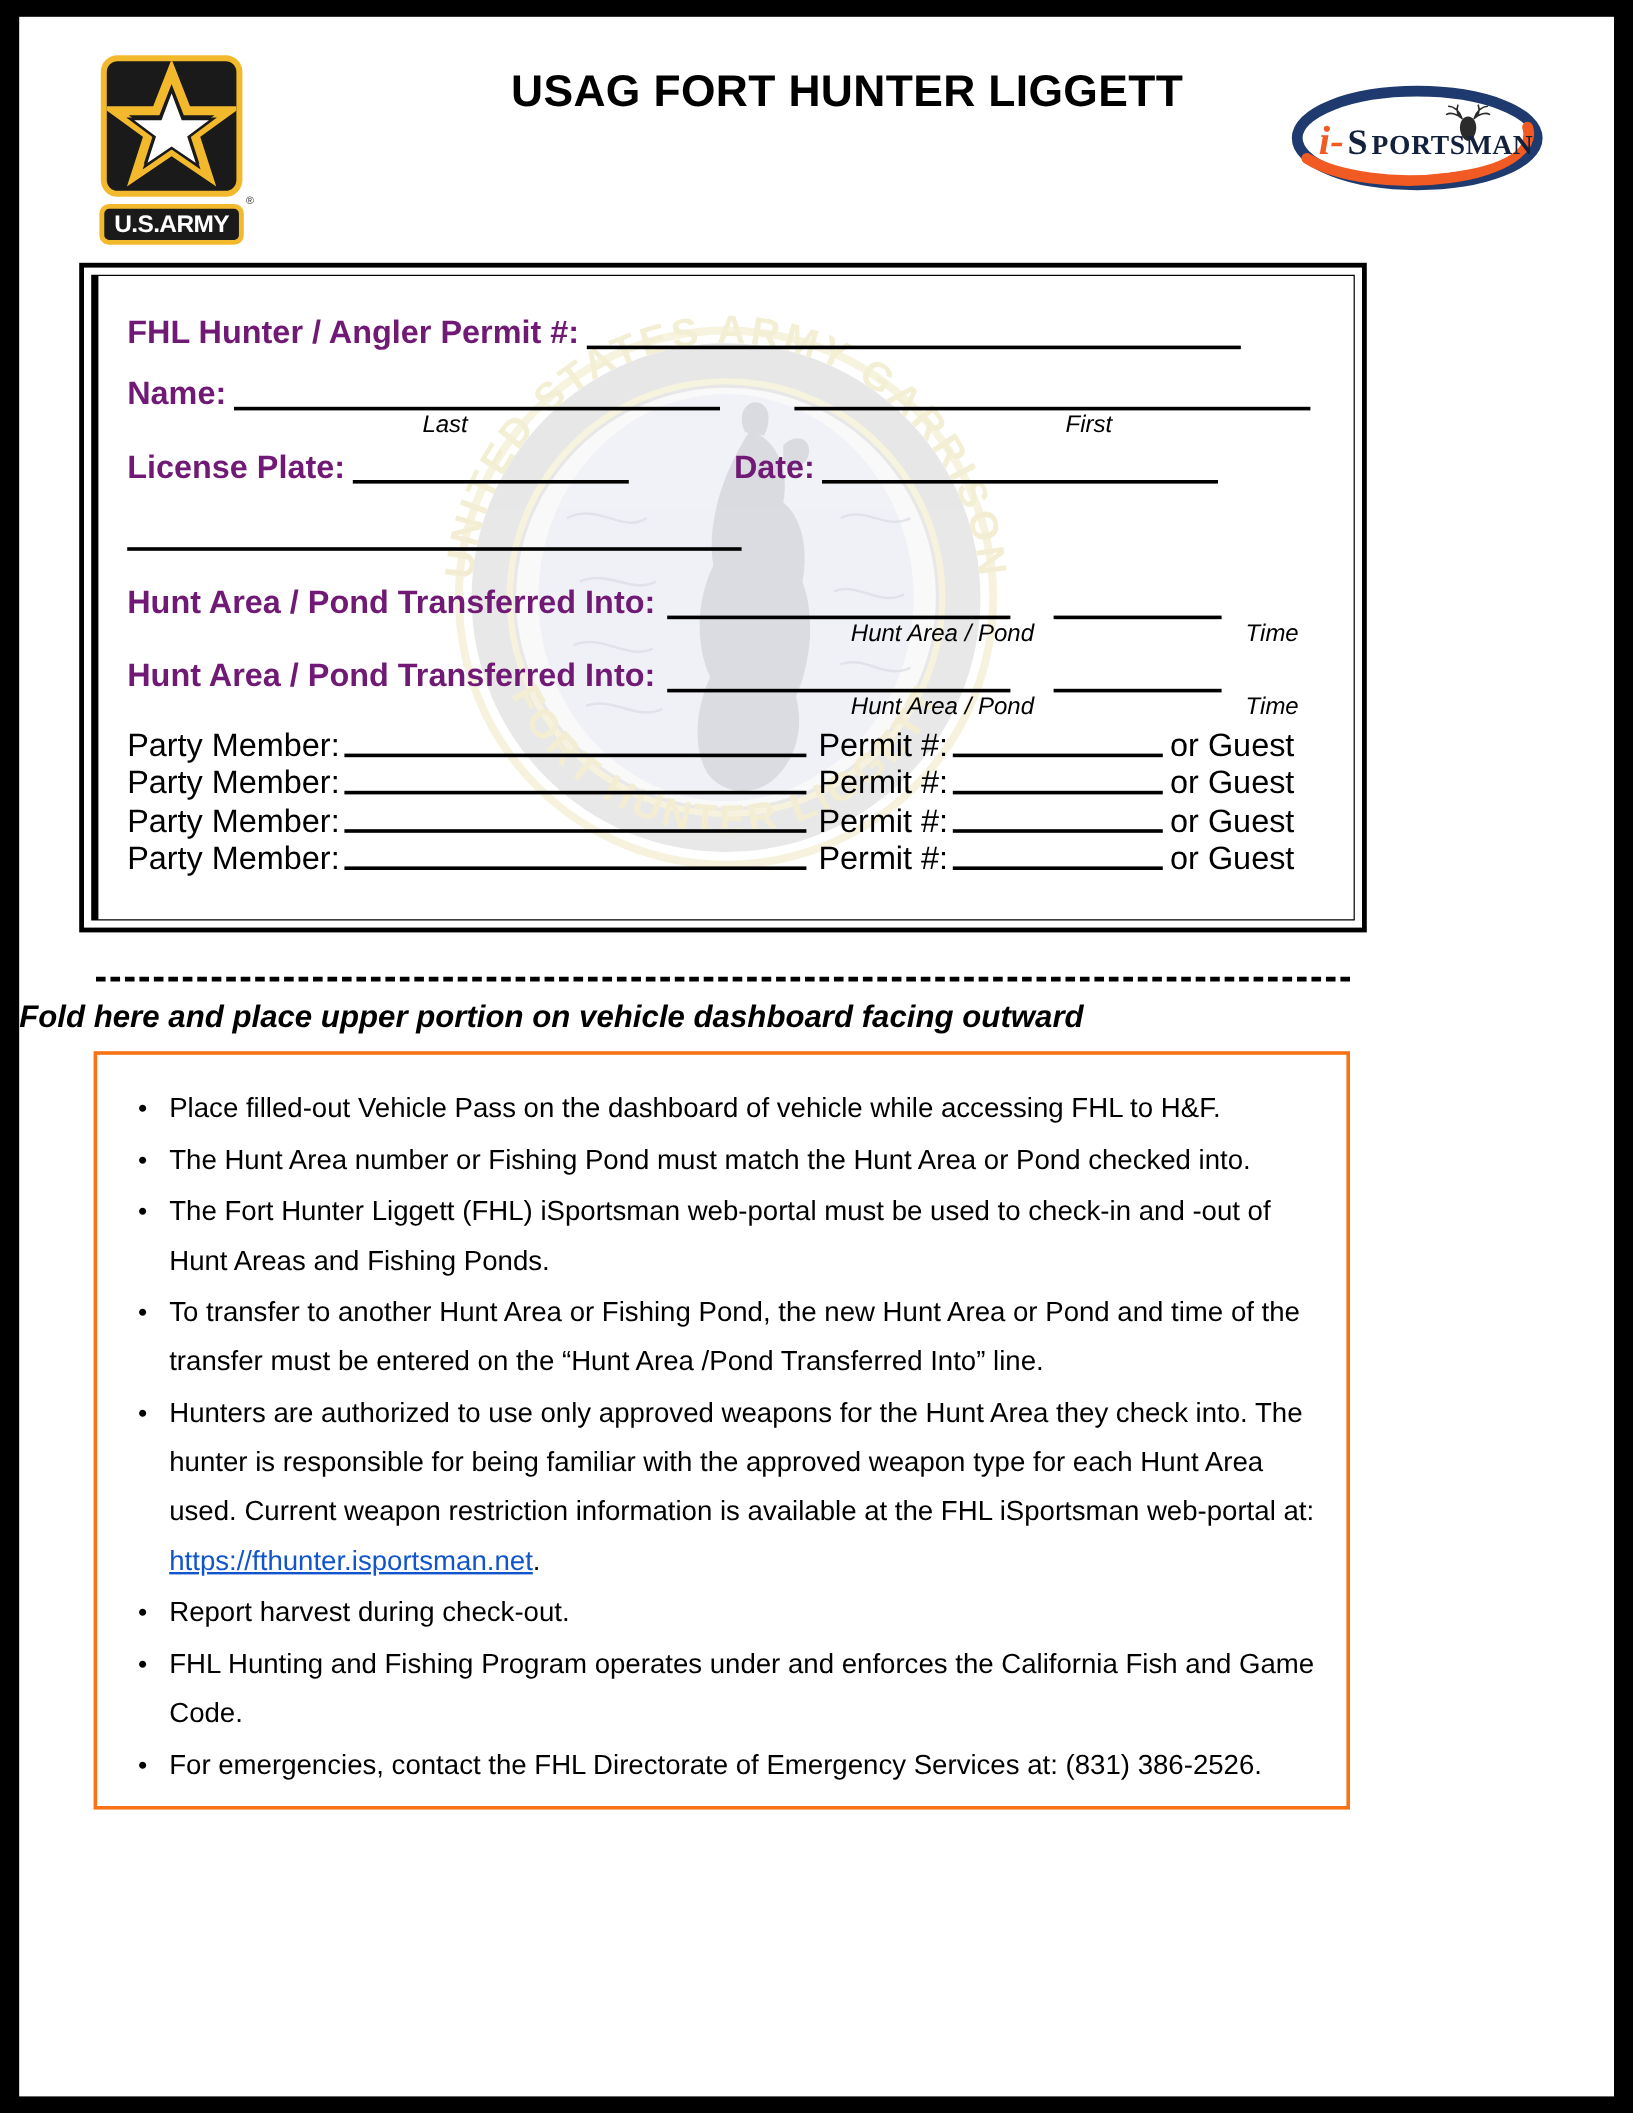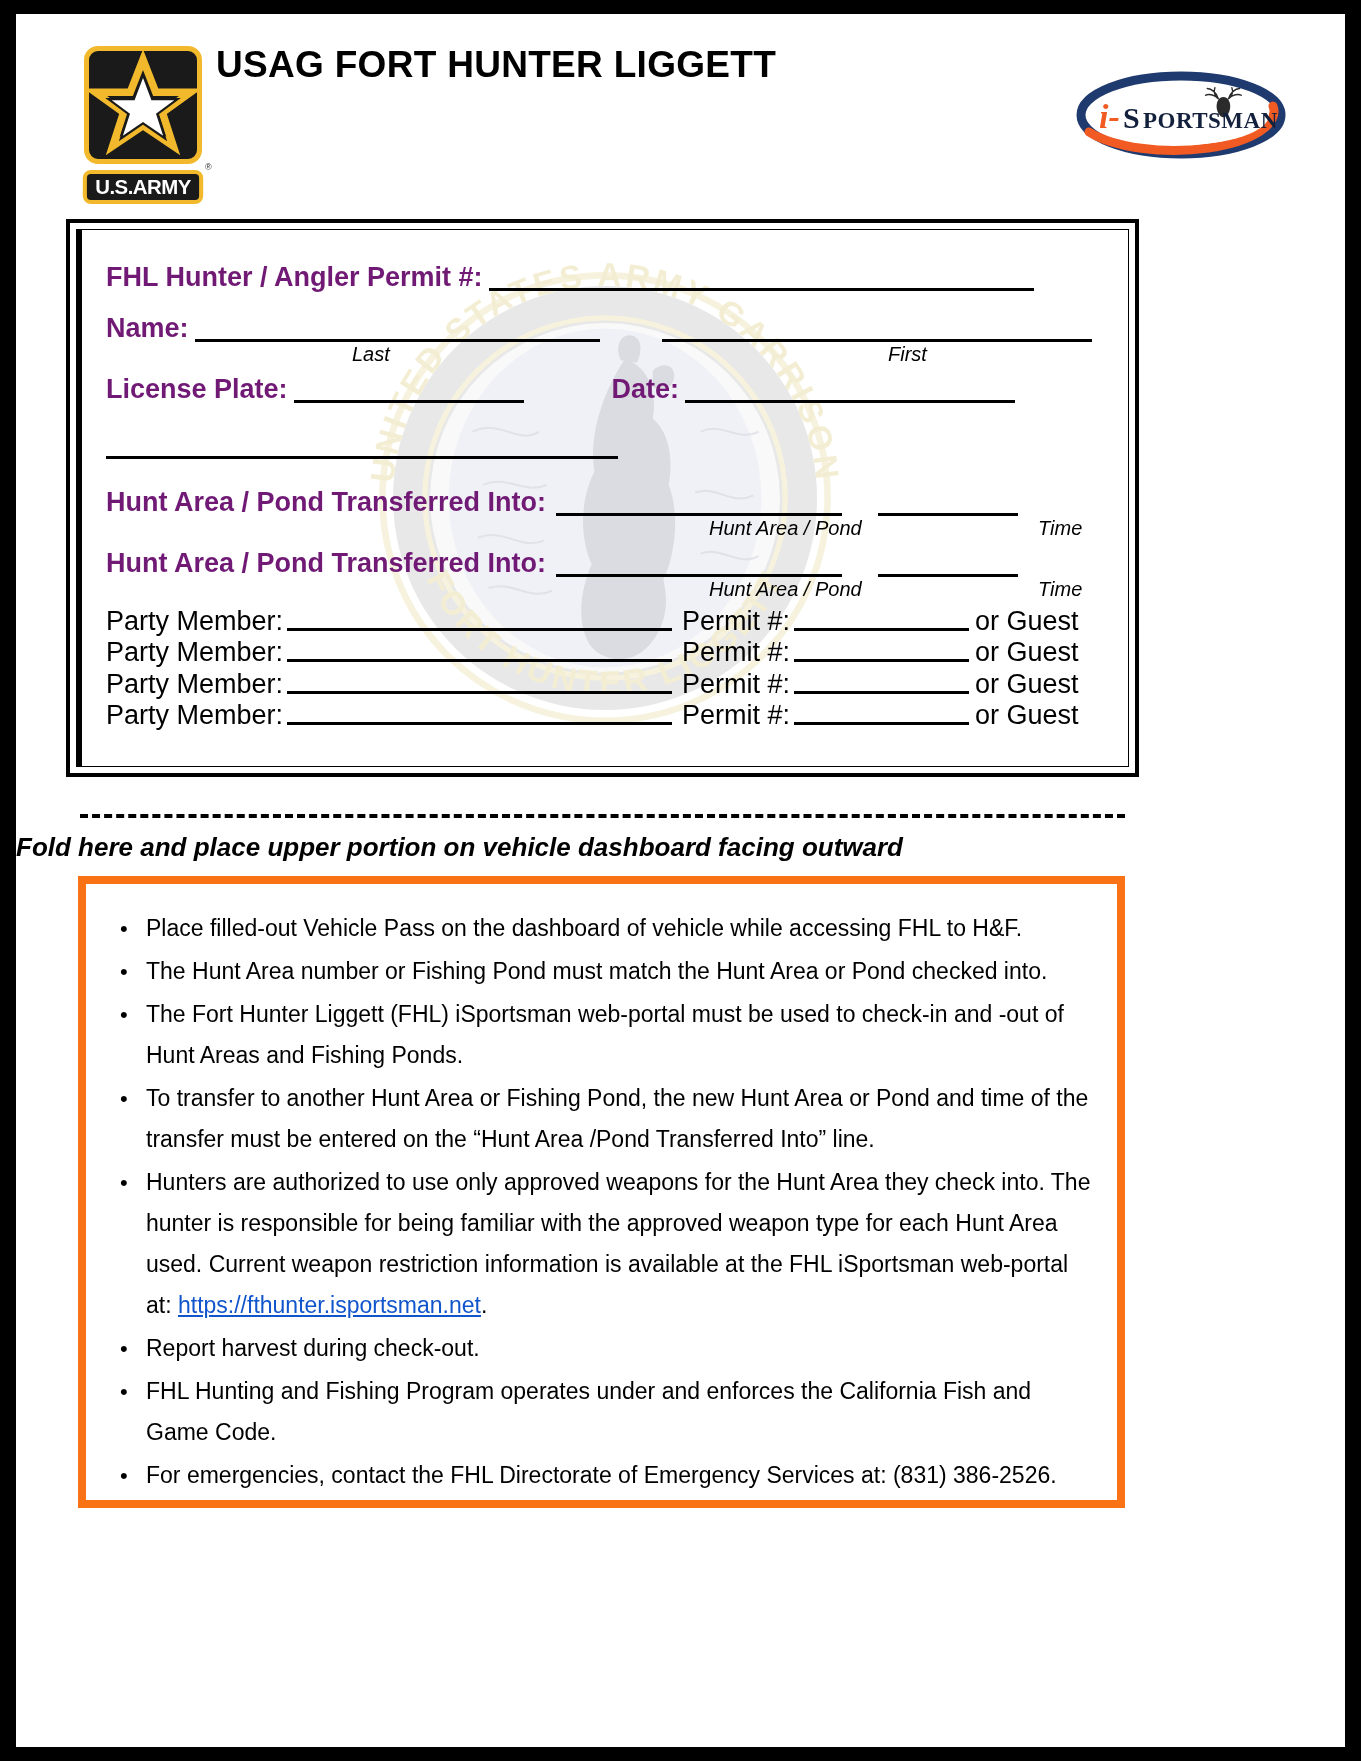--- a/index.html
+++ b/index.html
@@ -65,23 +65,23 @@
     transform: scaleX(1.02);
   }
   .army-reg {
     position: absolute;
     left: 127px; top: 116px;
     font-size: 9px; color:#333;
   }
 
   #title-block {
     position: absolute;
-    left: 200px; top: 30px;
+    left: 200px; top: 41px;
     width: 770px;
-    text-align: left;
+    text-align: right;
   }
   #title-main {
     font-family: "Liberation Sans", sans-serif;
     font-weight: bold;
     font-size: 37px;
     letter-spacing: 0.3px;
     color: #000;
     white-space: nowrap;
   }
   #title-sub {
@@ -202,21 +202,21 @@
     font-weight: bold;
     font-size: 26px;
     color: #000;
   }
 
   
   #instructions {
     position: absolute;
     left: 62px; top: 862px;
     width: 1047px; height: 632px;
-    border: 8px solid #f97316;
+    border: 3px solid #f97316;
     background: #fff;
     padding: 24px 26px 10px 26px;
   }
   #instructions ul {
     margin: 0; padding: 0 0 0 34px;
     list-style: none;
   }
   #instructions li {
     position: relative;
     font-family: "Liberation Sans", sans-serif;

